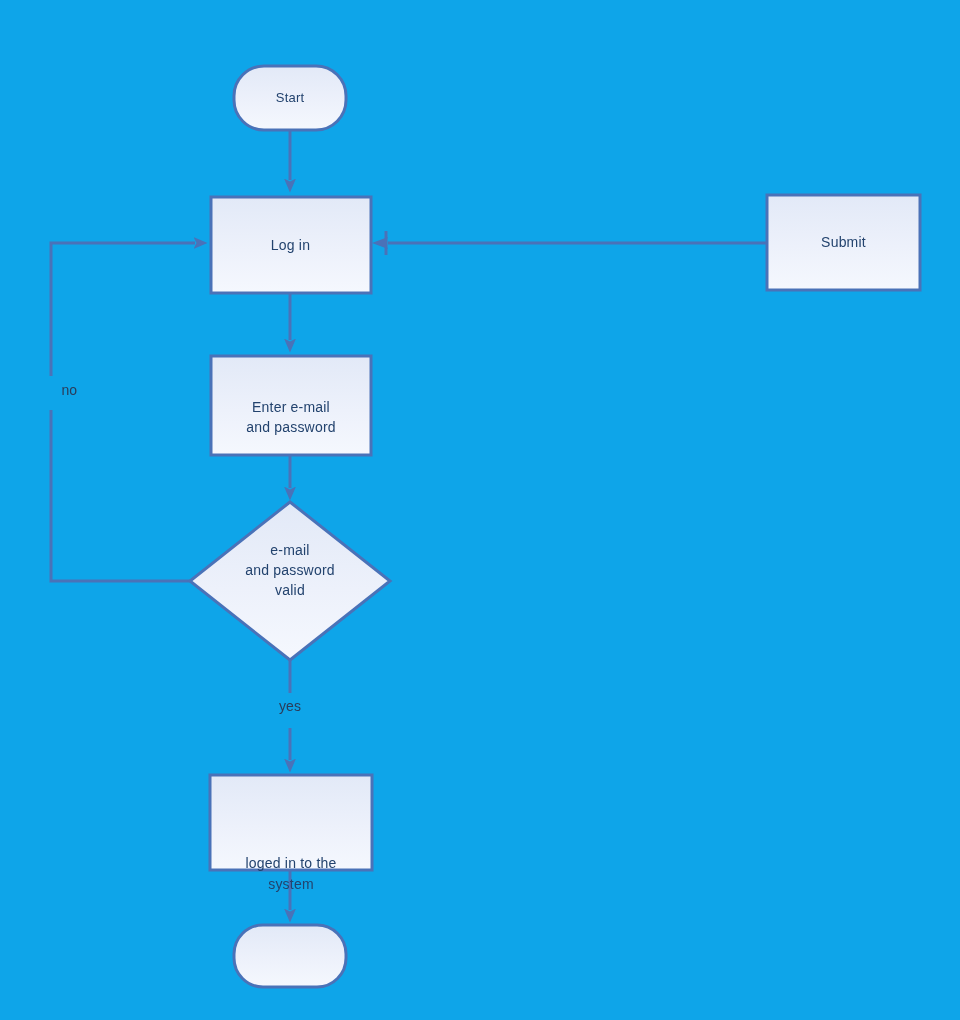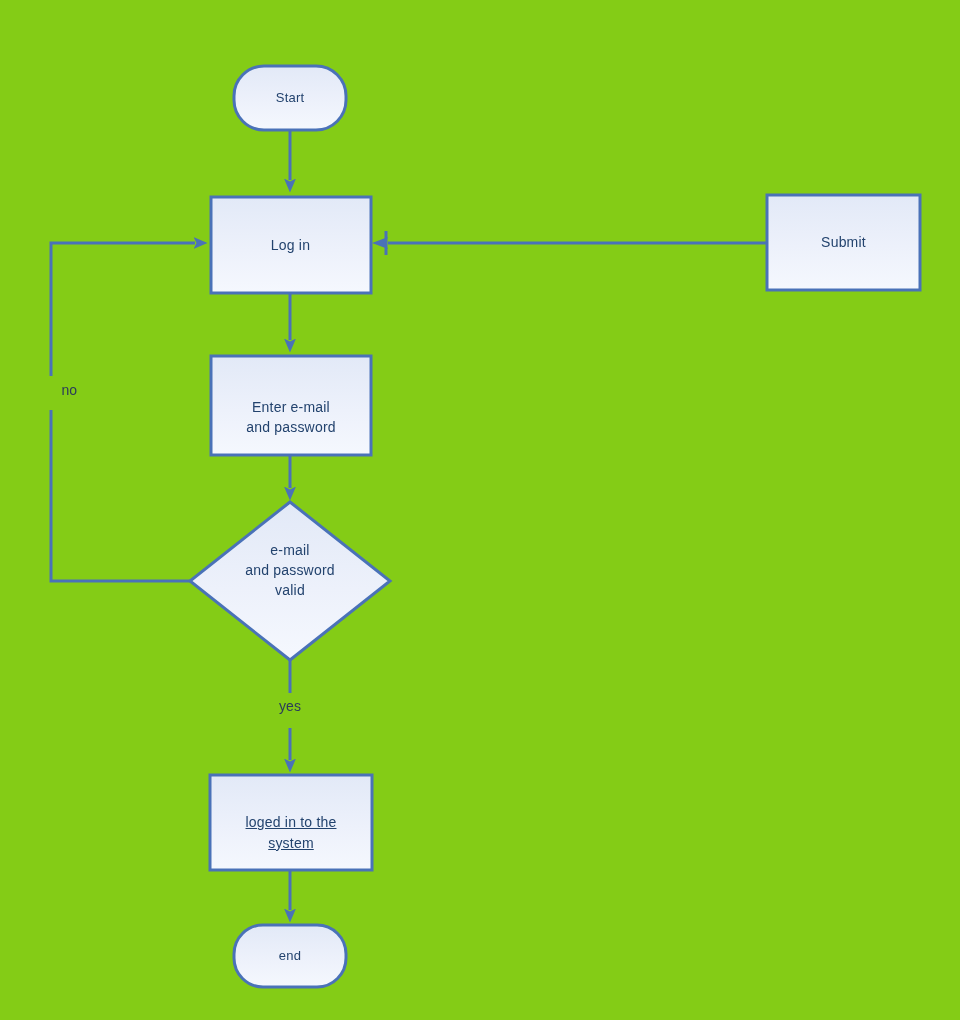--- a/index.html
+++ b/index.html
@@ -10,21 +10,21 @@
   body {
     width: 960px;
     height: 1020px;
     font-family: "Liberation Sans", sans-serif;
     overflow: hidden;
   }
   #flowchart-canvas {
     position: relative;
     width: 960px;
     height: 1020px;
-    background: #84cc16;
+    background: #0ea5e9;
   }
   #flow-svg {
     position: absolute;
     top: 0;
     left: 0;
     width: 960px;
     height: 1020px;
   }
   .node-label {
     position: absolute;
@@ -121,22 +121,21 @@
 
   <div class="node-label" style="left:767px; top:195px; width:153px; height:95px;border-radius:6px;">Submit</div>
 
   <div class="node-label" style="left:211px; top:356px; width:160px; height:122px;">Enter e-mail
 and password</div>
 
   <div class="node-label" style="left:200px; top:499px; width:180px; height:142px;">e-mail
 and password
 valid</div>
 
-  <div class="node-label" style="left:210px; top:775px; width:162px; height:115px;text-decoration:underline;">loged in to the
+  <div class="node-label" style="left:210px; top:816px; width:162px; height:115px;">loged in to the
 system</div>
 
-  <div class="node-label terminator-label" style="left:234px; top:925px; width:112px; height:62px;">end</div>
 
   <div class="edge-label" style="left:25px; top:382px; width:52px;text-align:right;">no</div>
 
   <div class="edge-label" style="left:264px; top:698px; width:52px;">yes</div>
 
 </div>
 
 </body></html>

